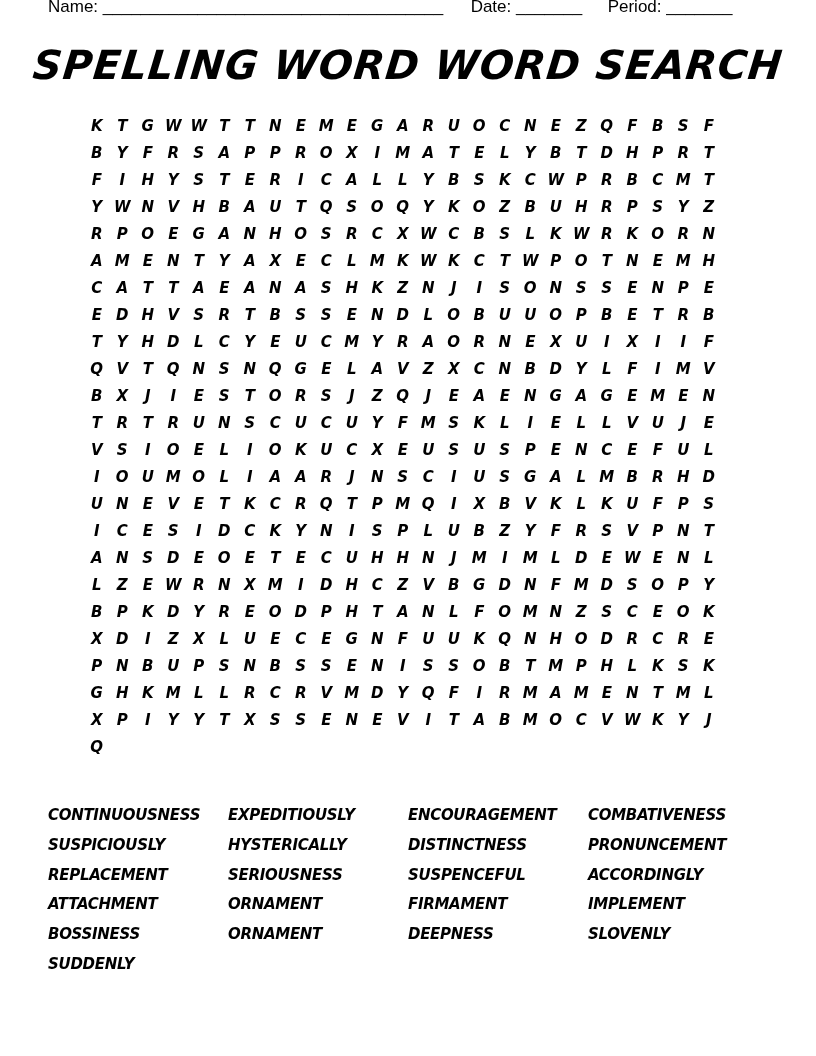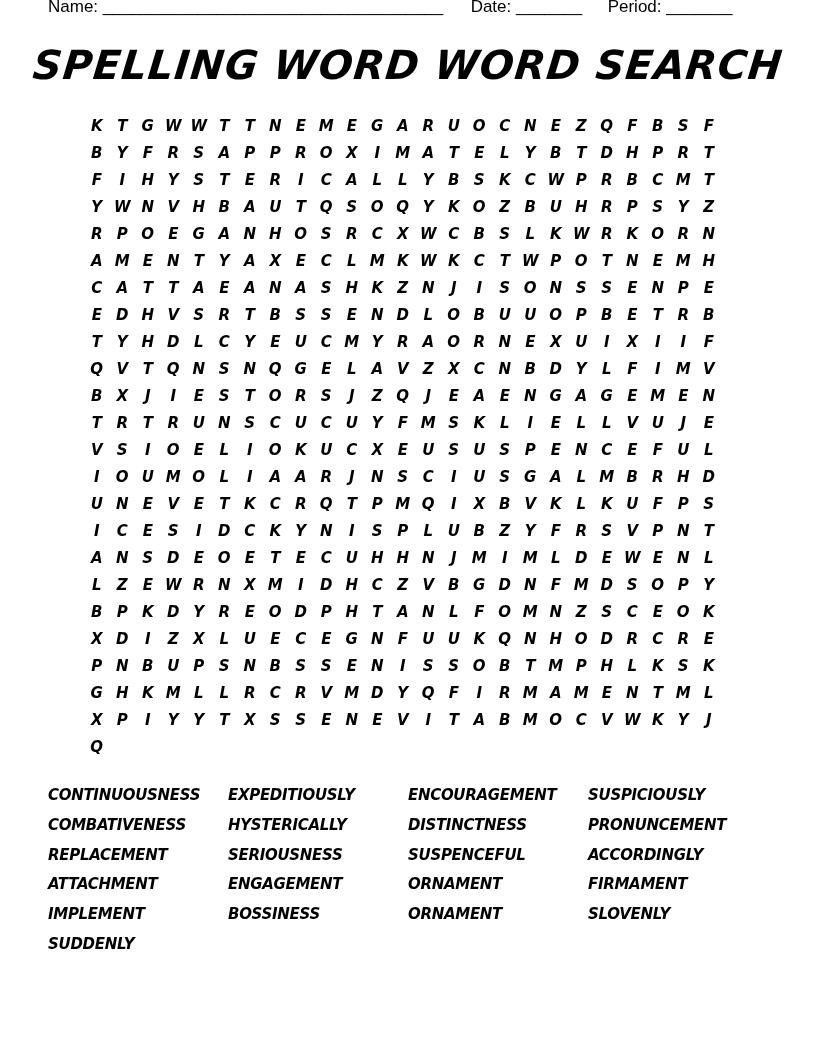--- a/index.html
+++ b/index.html
@@ -23,21 +23,21 @@
     font-family: "DejaVu Sans", sans-serif; font-weight: bold; font-style: italic;
     font-size: 15px; text-align: center; line-height: 27px;
   }
   .words {
     position: absolute; top: 781px; left: 48px;
     display: grid; grid-template-columns: 180px 180px 180px 180px; grid-auto-rows: 29.8px;
     grid-auto-flow: row;
   }
   .word {
     font-family: "DejaVu Sans", sans-serif; font-weight: bold; font-style: italic;
-    font-size: 15px; letter-spacing: -0.3px; white-space: nowrap; line-height: 29.8px;
+    font-size: 15px; letter-spacing: -0.3px; white-space: nowrap; line-height: 29.8px; margin-top: 20px;
   }
 </style>
 </head>
 <body>
 
 <div class="header-line">
   <span>Name: ____________________________________</span>
   <span style="width:18px"></span>
   <span>Date: _______</span>
   <span style="width:16px"></span>
@@ -622,31 +622,31 @@
     <div class="cell">K</div>
     <div class="cell">Y</div>
     <div class="cell">J</div>
     <div class="cell">Q</div>
   </div>
 
 <div class="words" id="words">
     <div class="word">CONTINUOUSNESS</div>
     <div class="word">EXPEDITIOUSLY</div>
     <div class="word">ENCOURAGEMENT</div>
+    <div class="word">COMBATIVENESS</div>
     <div class="word">SUSPICIOUSLY</div>
-    <div class="word">COMBATIVENESS</div>
     <div class="word">HYSTERICALLY</div>
     <div class="word">DISTINCTNESS</div>
     <div class="word">PRONUNCEMENT</div>
     <div class="word">REPLACEMENT</div>
     <div class="word">SERIOUSNESS</div>
     <div class="word">SUSPENCEFUL</div>
     <div class="word">ACCORDINGLY</div>
     <div class="word">ATTACHMENT</div>
-    <div class="word">ENGAGEMENT</div>
     <div class="word">ORNAMENT</div>
     <div class="word">FIRMAMENT</div>
     <div class="word">IMPLEMENT</div>
     <div class="word">BOSSINESS</div>
     <div class="word">ORNAMENT</div>
+    <div class="word">DEEPNESS</div>
     <div class="word">SLOVENLY</div>
     <div class="word">SUDDENLY</div>
   </div>
 
 </body></html>

